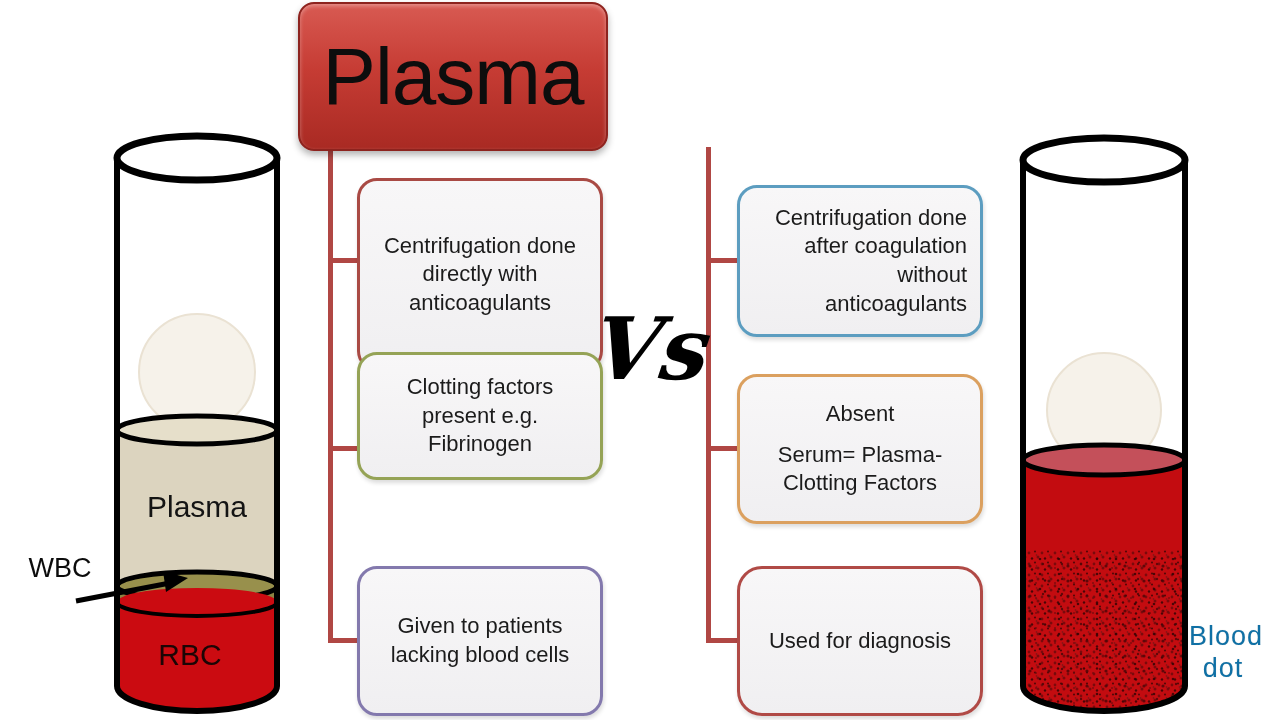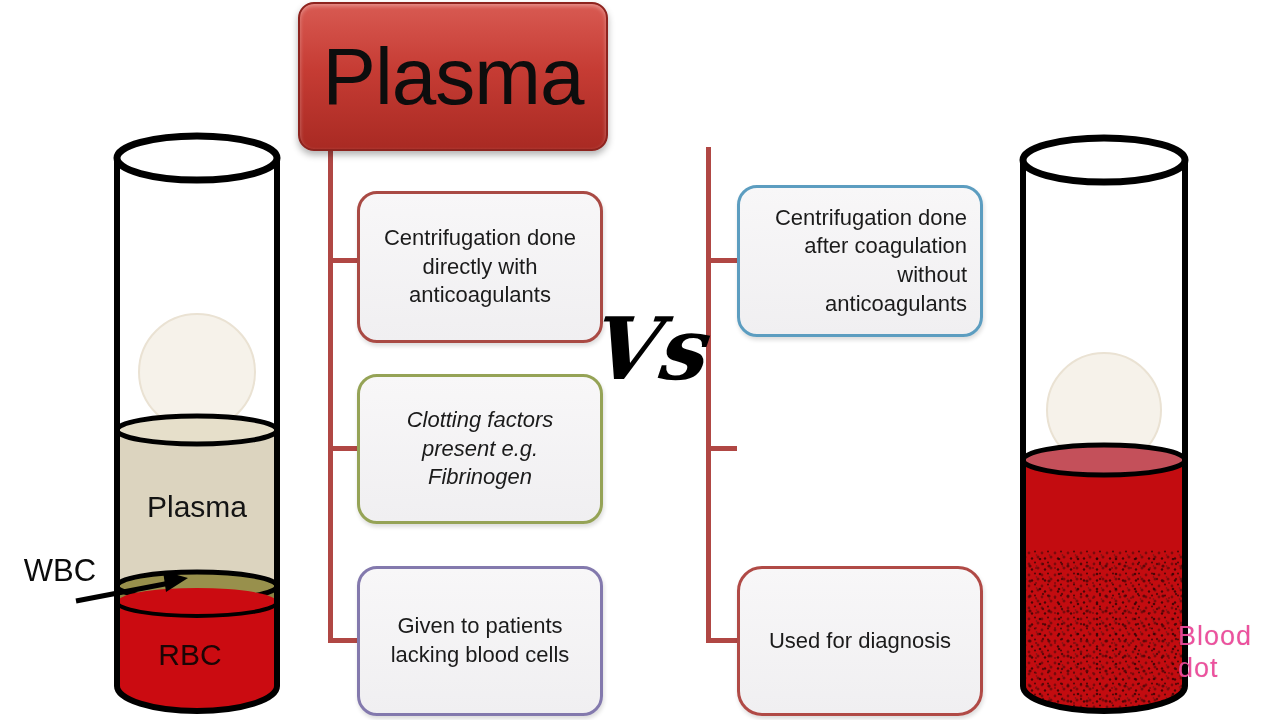--- a/index.html
+++ b/index.html
@@ -57,28 +57,28 @@
   .vs {
     position:absolute; left:596px; top:306px; width:110px; height:110px;
     font-family:"DejaVu Serif", serif; font-style:italic; font-weight:bold;
     font-size:86px; color:#000; transform:skewX(-8deg);
     display:flex; align-items:flex-start; justify-content:center; line-height:1;
   }
 
   
   .wbc-note {
     position:absolute; left:0; top:549px; width:120px;
-    text-align:center; font-size:31px; line-height:1.42; color:#0c0c0c;
+    text-align:center; font-size:27px; line-height:1.42; color:#0c0c0c;
   }
 
   
   .watermark {
     position:absolute; left:1178px; top:620px; width:96px;
-    text-align:left; font-size:27px; line-height:1.2; letter-spacing:1px;
-    color:#ec4899; opacity:.95; text-shadow:0 0 1px rgba(120,110,100,.25);
+    text-align:center; font-size:27px; line-height:1.2; letter-spacing:1px;
+    color:#0369a1; opacity:.95; text-shadow:0 0 1px rgba(120,110,100,.25);
   }
   .watermark .wm2 { padding-right:6px; }
 </style>
 </head>
 <body>
 
 <div class="stage">
 
   <svg width="1280" height="720" viewBox="0 0 1280 720" style="position:absolute;left:0;top:0;">
     <defs>
@@ -147,36 +147,40 @@
   <div class="conn" style="left:711px; top:258px; width:26px; height:5px;"></div>
   <div class="conn" style="left:711px; top:446px; width:26px; height:5px;"></div>
   <div class="conn" style="left:711px; top:638px; width:26px; height:5px;"></div>
 
   <div class="hdr hdr-plasma">
     <span>Plasma</span>
   </div>
 
   <div class="vs">Vs</div>
 
-  <div class="card col-left b-red1" style="top:191px; height:152px;">
+  <div class="card col-left b-red1" style="top:178px; height:193px;">
     <div class="card-line">Centrifugation done directly with anticoagulants</div>
 
   </div>
-  <div class="card col-left b-green" style="top:374px; height:150px;font-style:italic;">
+  <div class="card col-left b-green" style="top:352px; height:128px;">
     <div class="card-line">Clotting factors present e.g. Fibrinogen</div>
 
   </div>
   <div class="card col-left b-purple" style="top:566px; height:150px;">
     <div class="card-line">Given to patients lacking blood cells</div>
 
   </div>
 
   <div class="card col-right b-blue" style="top:185px; height:152px;">
     <div class="card-line">Centrifugation done after coagulation without anticoagulants</div>
 
+  </div>
+  <div class="card col-right b-orange" style="top:374px; height:150px;">
+    <div class="card-line">Absent</div>
+    <div class="card-line">Serum= Plasma- Clotting Factors</div>
   </div>
   <div class="card col-right b-red2" style="top:566px; height:150px;">
     <div class="card-line">Used for diagnosis</div>
 
   </div>
 
   <div class="wbc-note">
     <div>WBC</div>
   </div>
 

